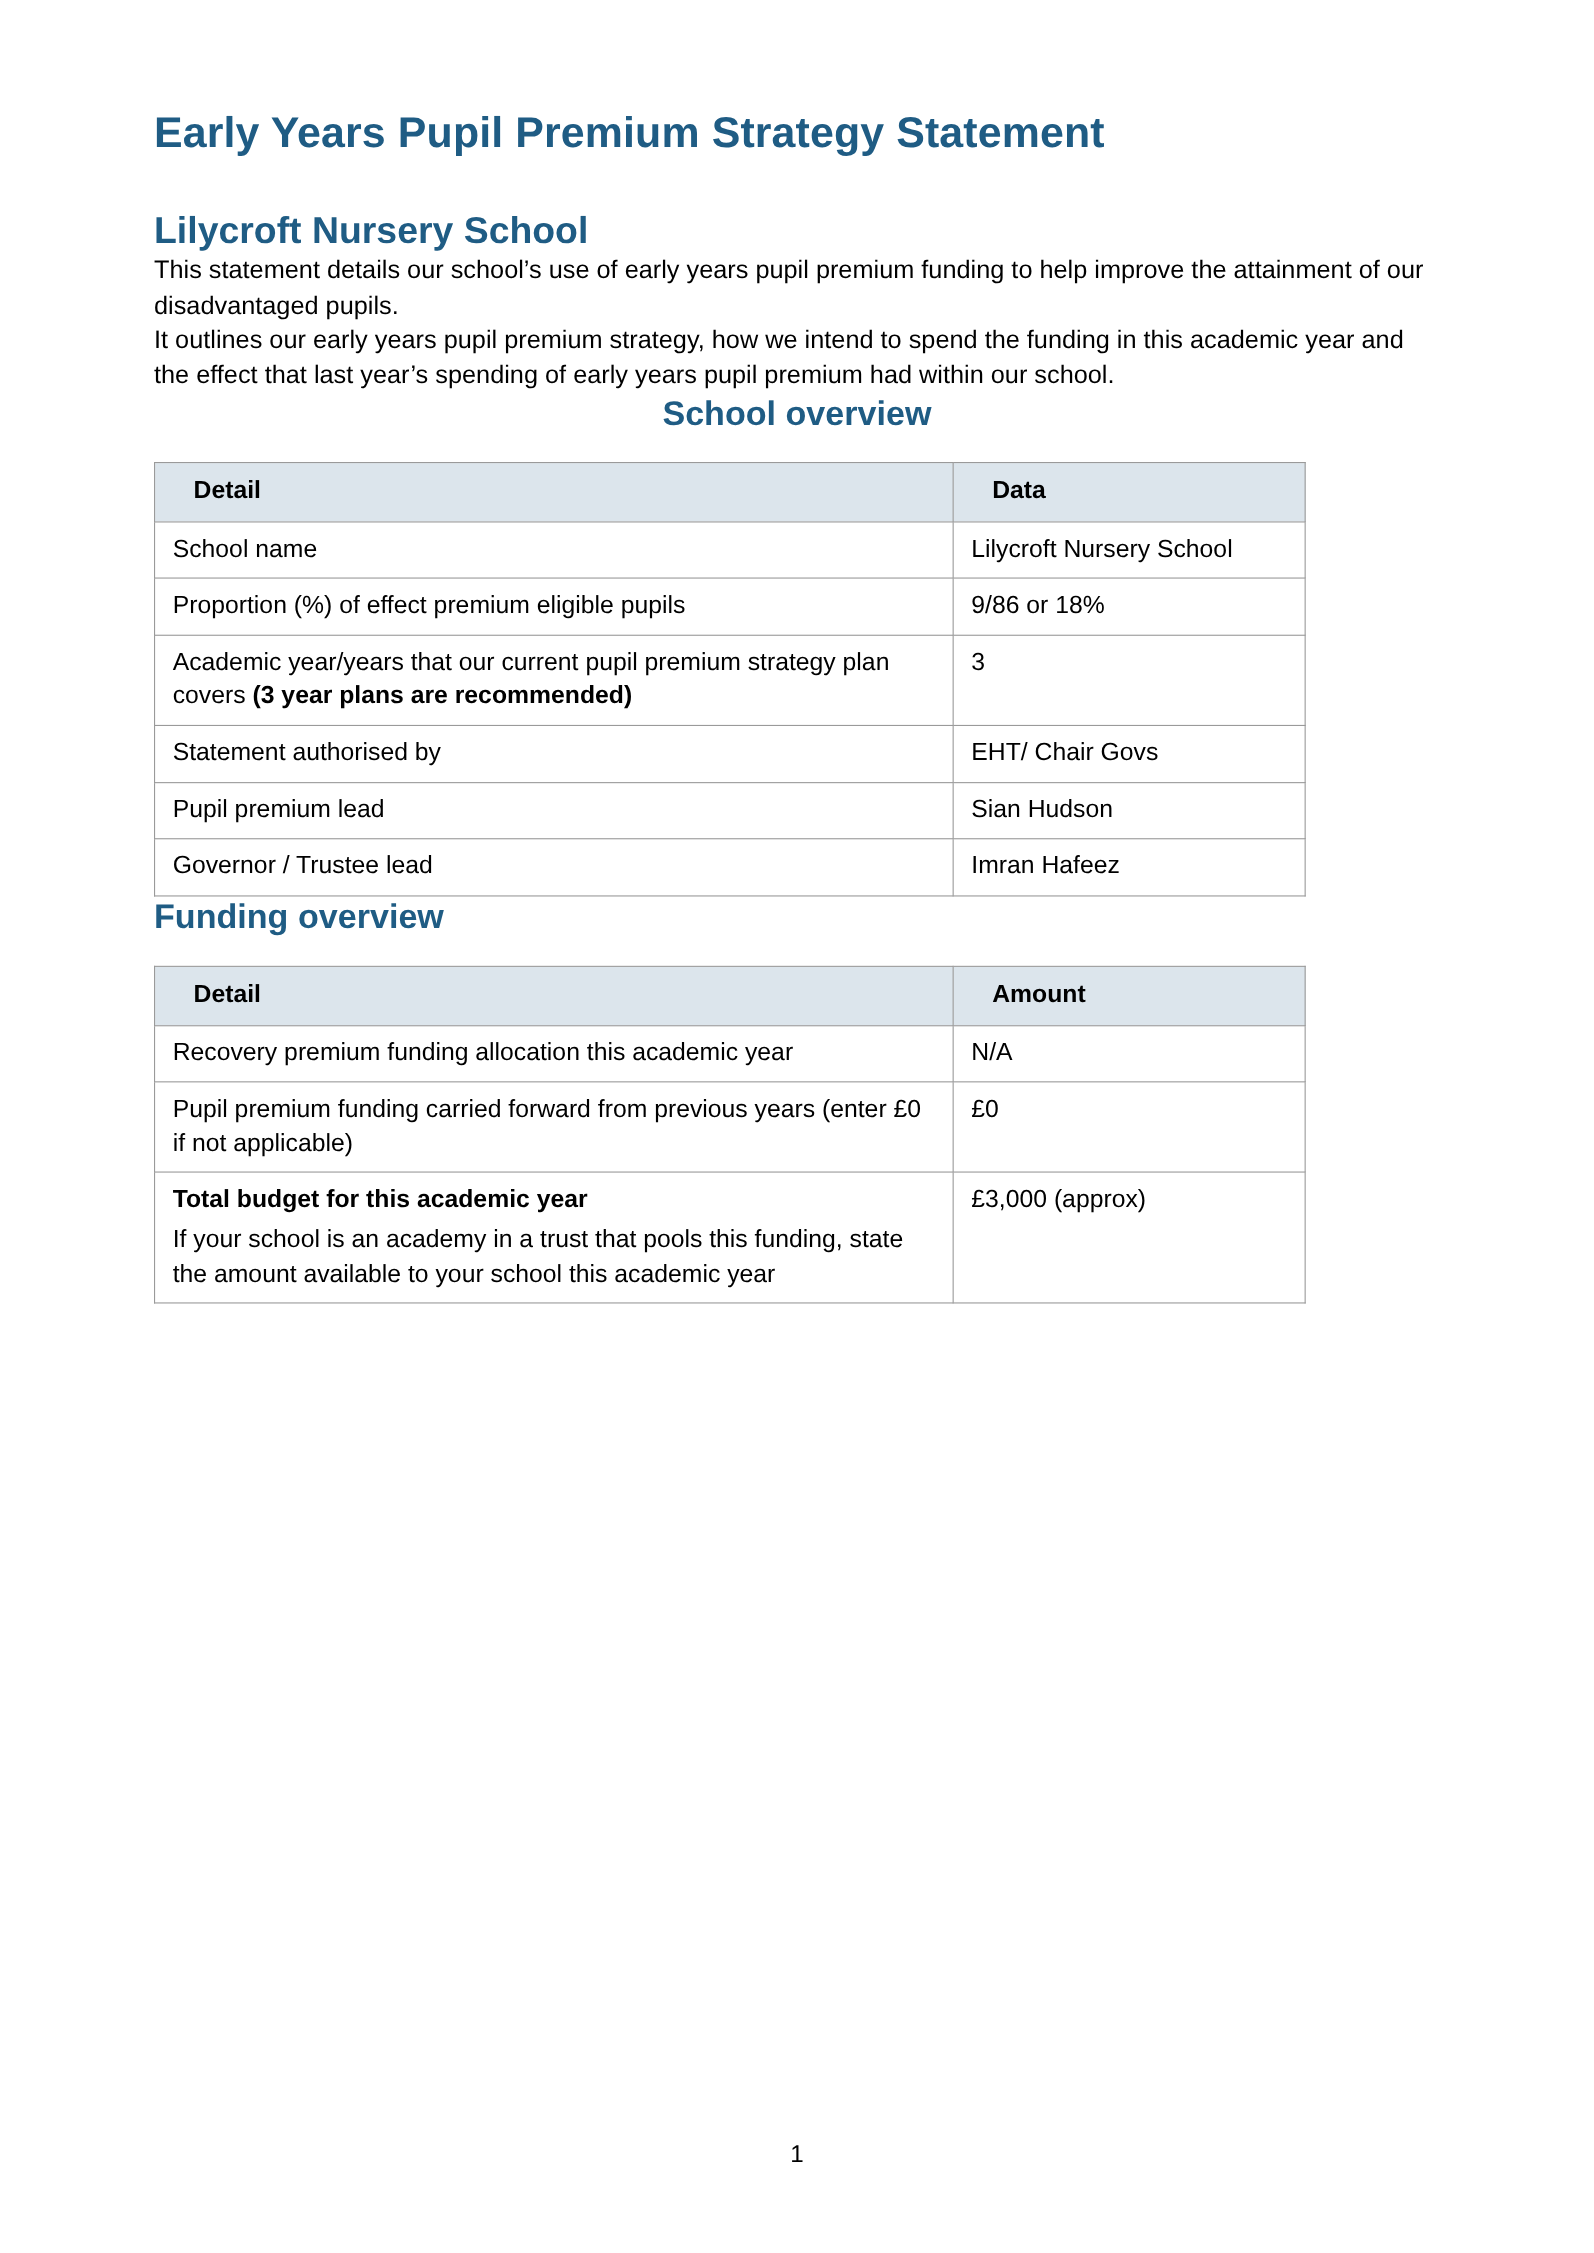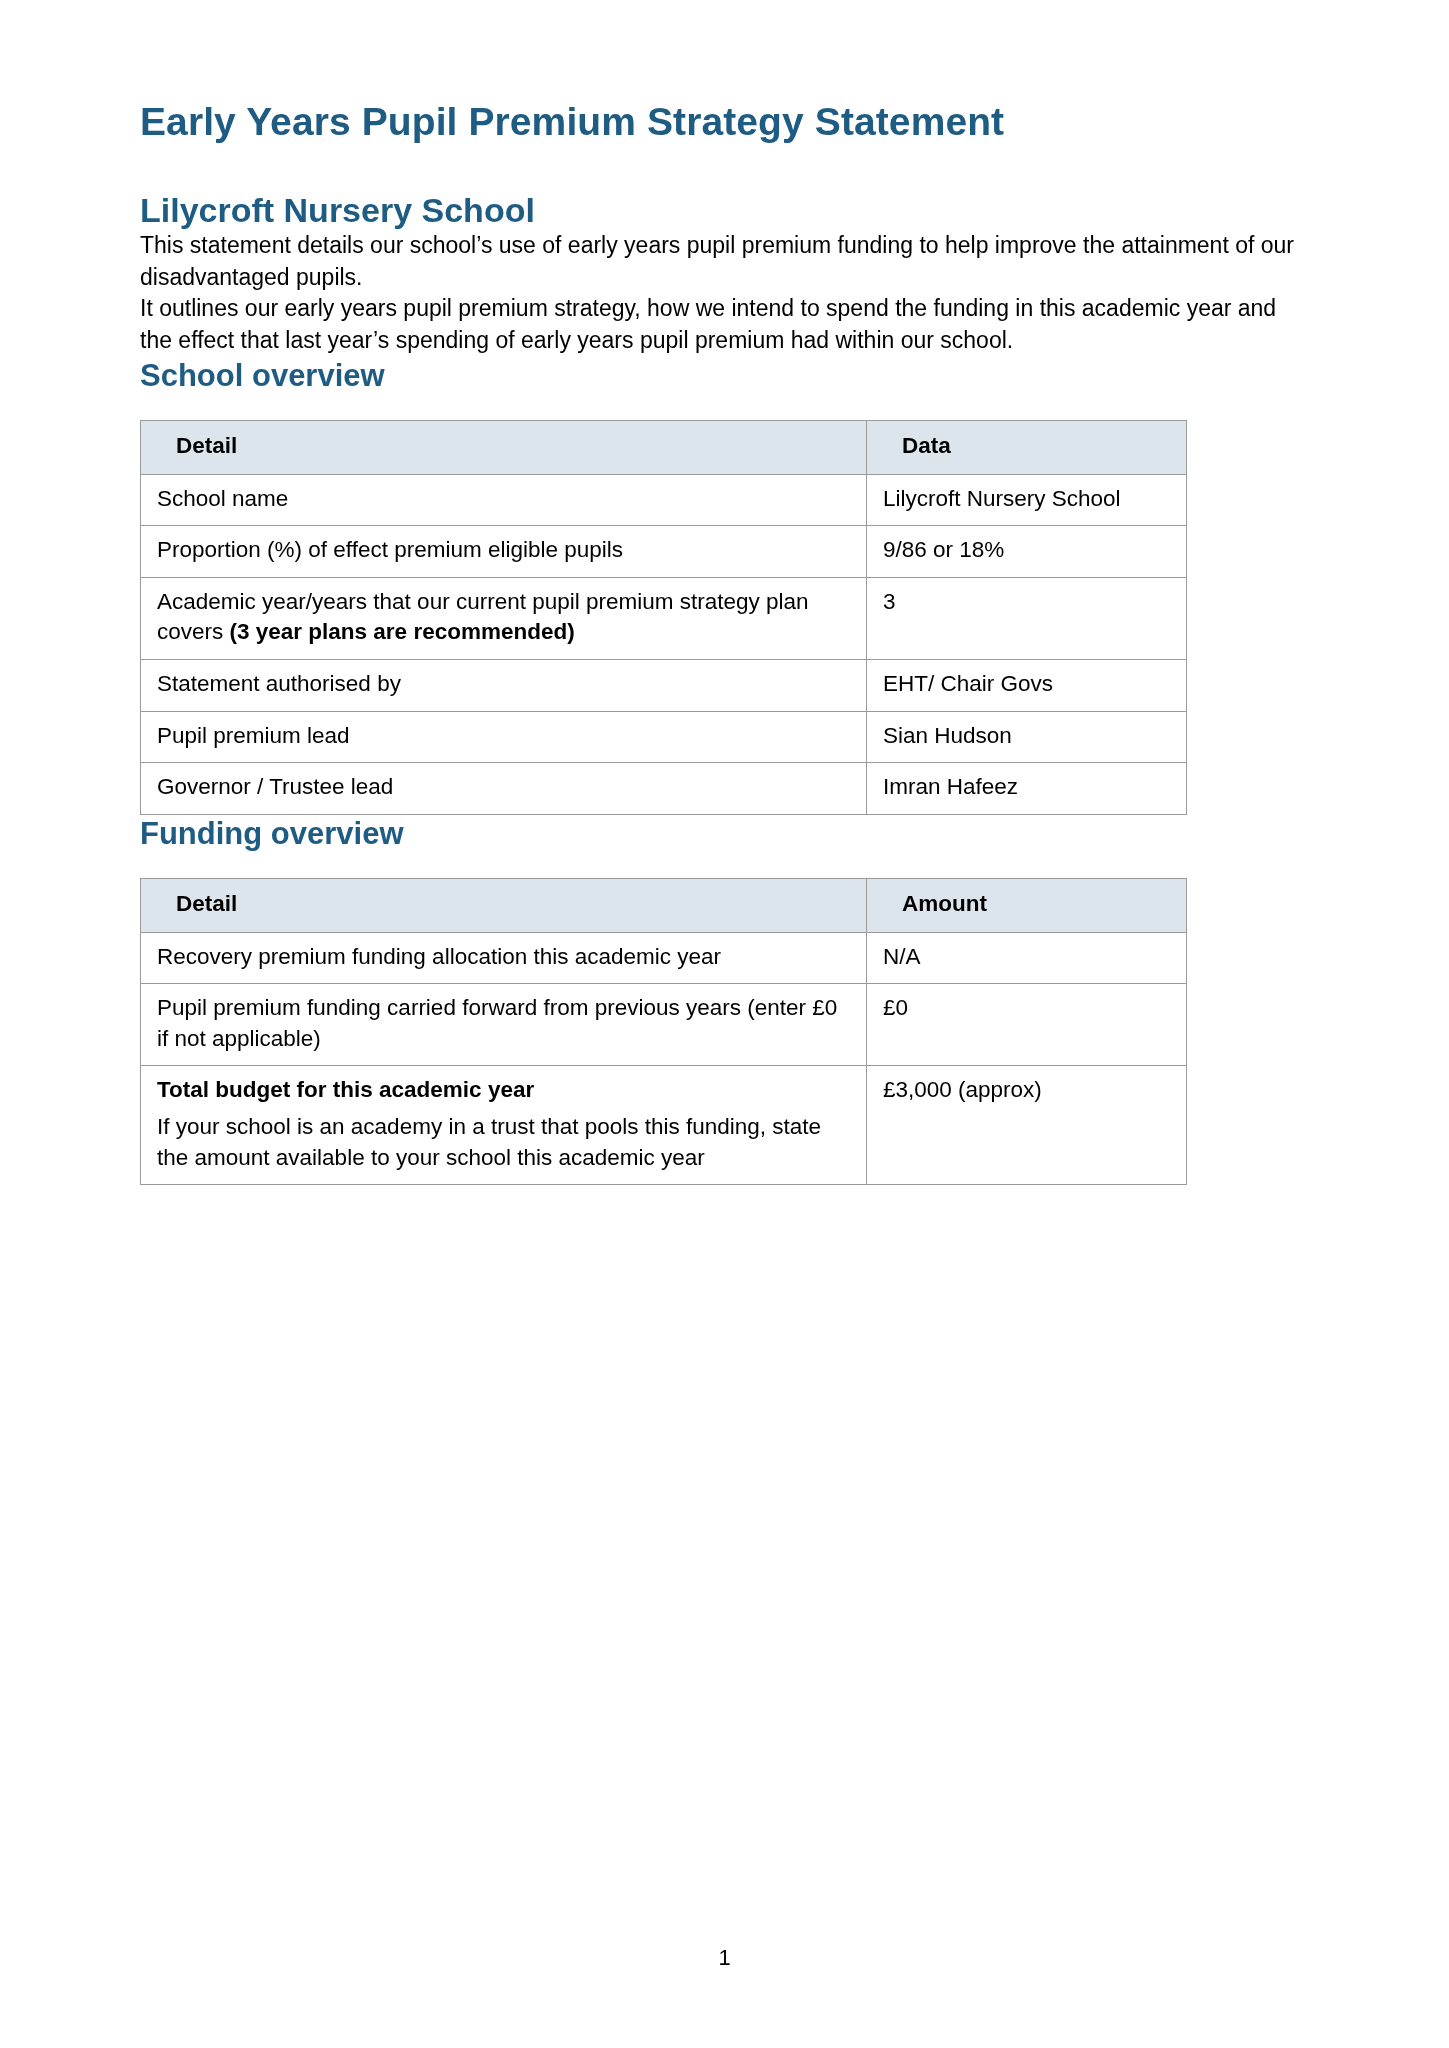--- a/index.html
+++ b/index.html
@@ -51,21 +51,21 @@
   .para-block-2 { margin-top: 32px; }
 
   h2.section-heading {
     font-size: 31px;
     line-height: 1.2;
     font-weight: bold;
     color: #1f5c84;
     margin: 0;
     padding: 0;
   }
-  .sec-school { margin-top: 66px; }
+  .sec-school { margin-top: 66px; text-align: center; }
   .sec-funding { margin-top: 76px; }
 
   table.doc-table {
     border-collapse: collapse;
     width: 1046px;
     margin-top: 26px;
     table-layout: fixed;
   }
   table.doc-table th,
   table.doc-table td {

